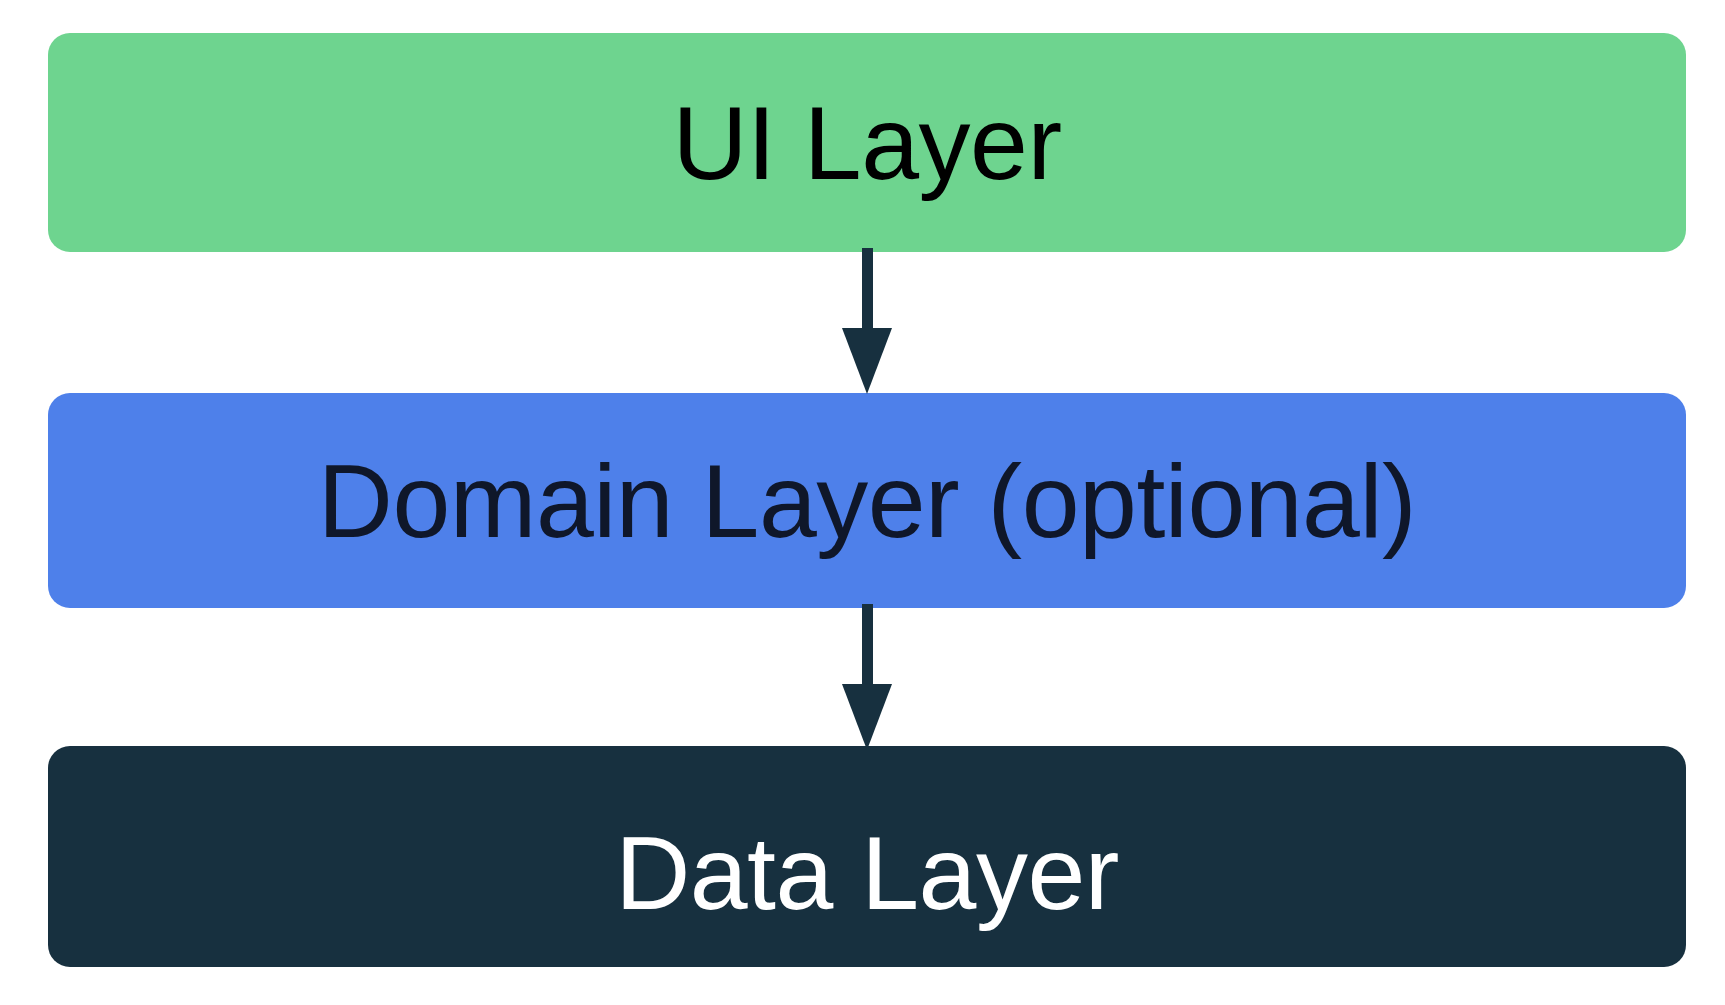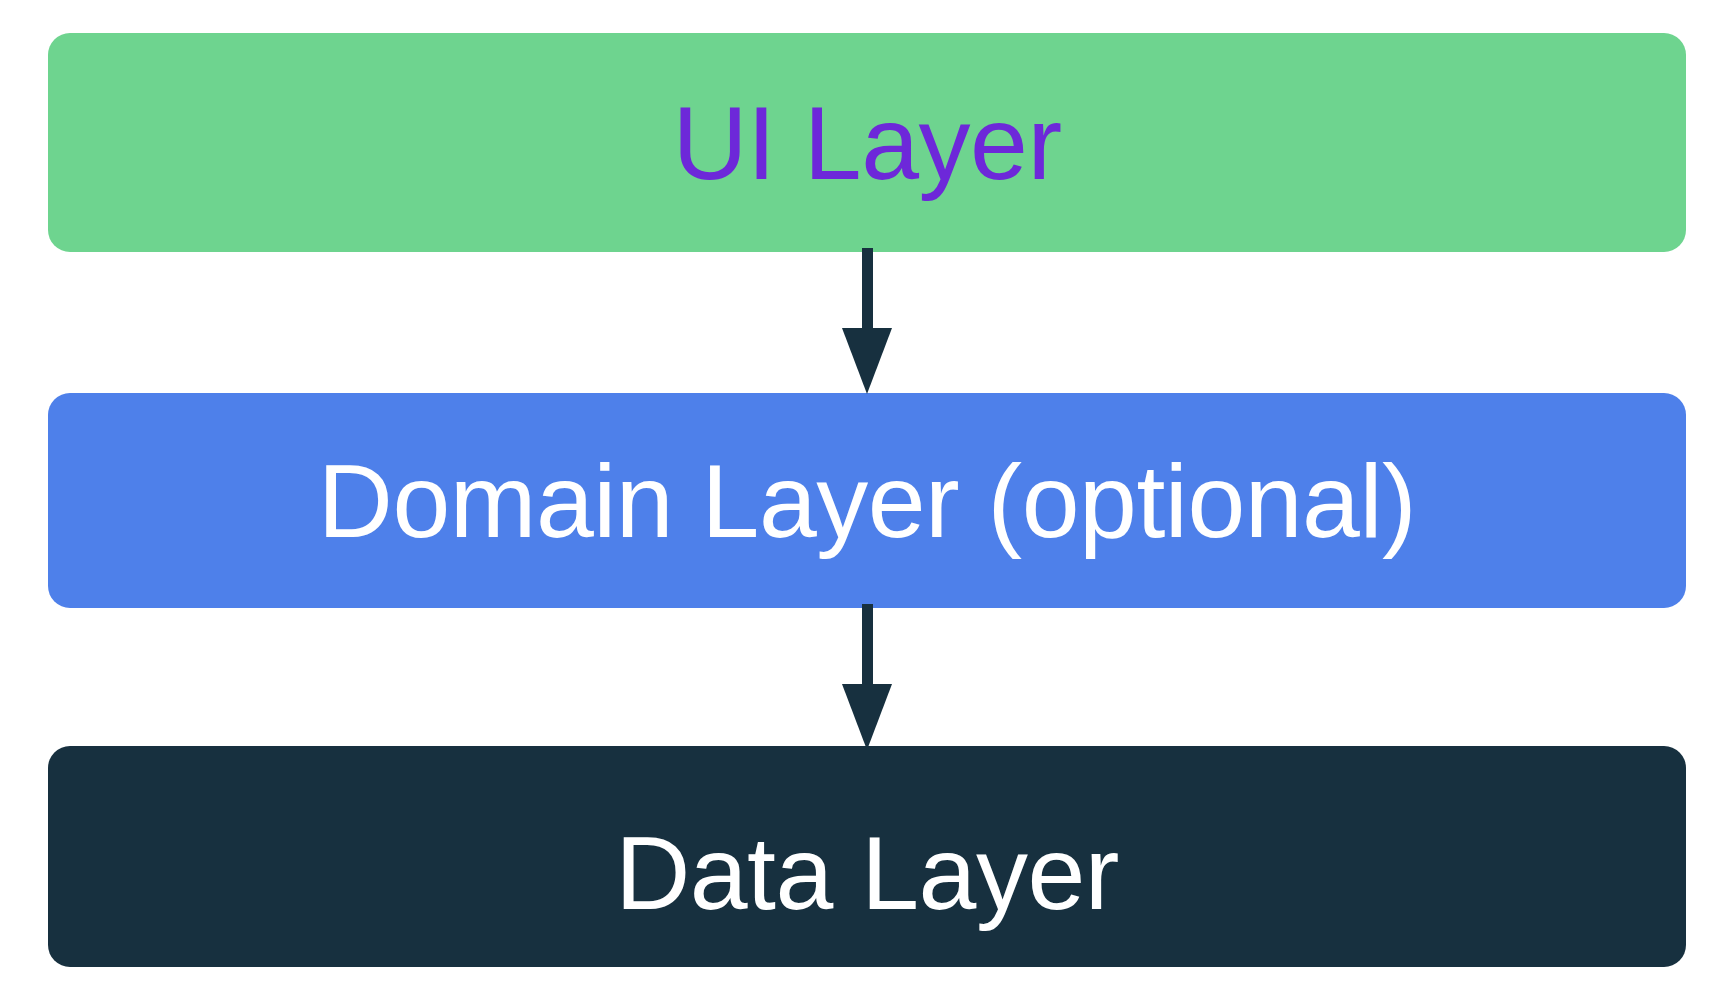--- a/index.html
+++ b/index.html
@@ -59,25 +59,25 @@
     height: 1005px;
     pointer-events: none;
   }
 </style>
 </head>
 <body>
 
 <div id="canvas">
 
   <div class="layer-box" id="box-ui" style="background:#6ED48F">
-    <span class="layer-label" style="color: #6d28d9;">UI Layer</span>
+    <span class="layer-label" style="color: #000000;">UI Layer</span>
   </div>
 
   <div class="layer-box" id="box-domain" style="background:#4E80EA">
-    <span class="layer-label" style="color: #ffffff;">Domain Layer (optional)</span>
+    <span class="layer-label" style="color: #0f172a;">Domain Layer (optional)</span>
   </div>
 
   <div class="layer-box" id="box-data" style="background:#17303F">
     <span class="layer-label" style="color: rgb(255, 255, 255); margin-top: 32px;">Data Layer</span>
   </div>
 
   <svg class="connector" viewBox="0 0 1725 1005" xmlns="http://www.w3.org/2000/svg">
     <g>
       <rect x="862" y="248" width="11" height="84" fill="#17303F"></rect>
       <polygon points="842,328 892,328 867,394" fill="#17303F"></polygon>

